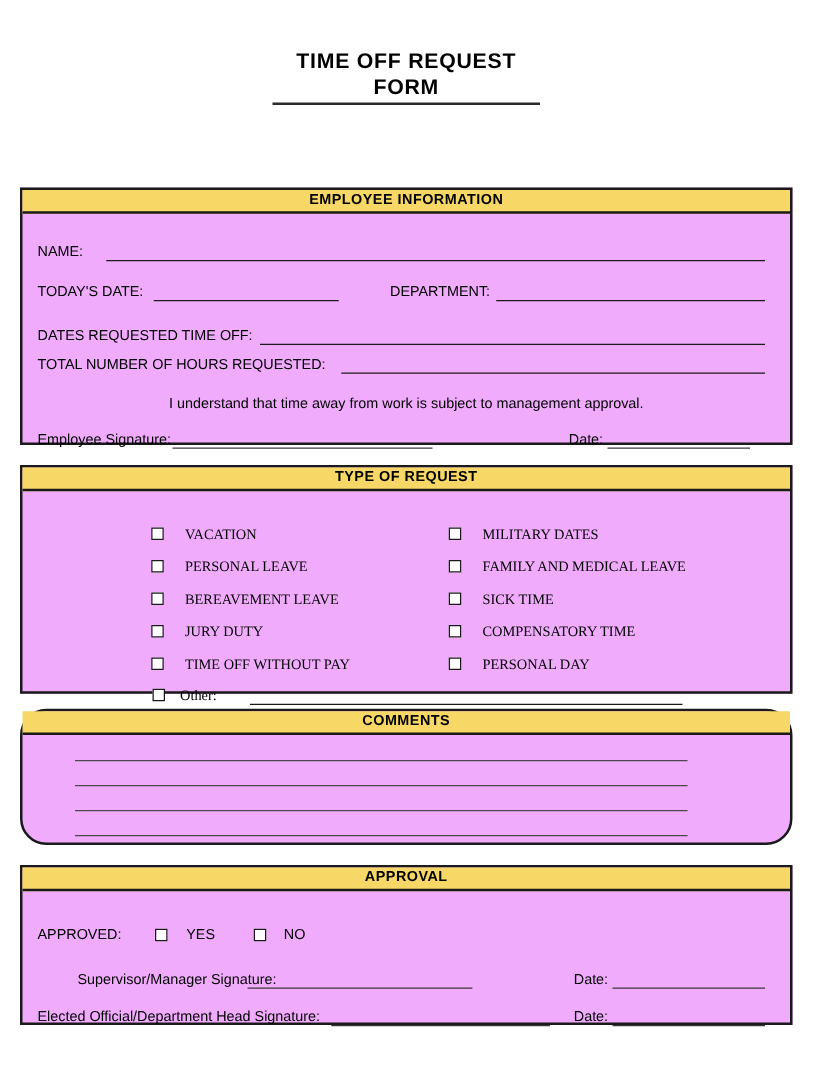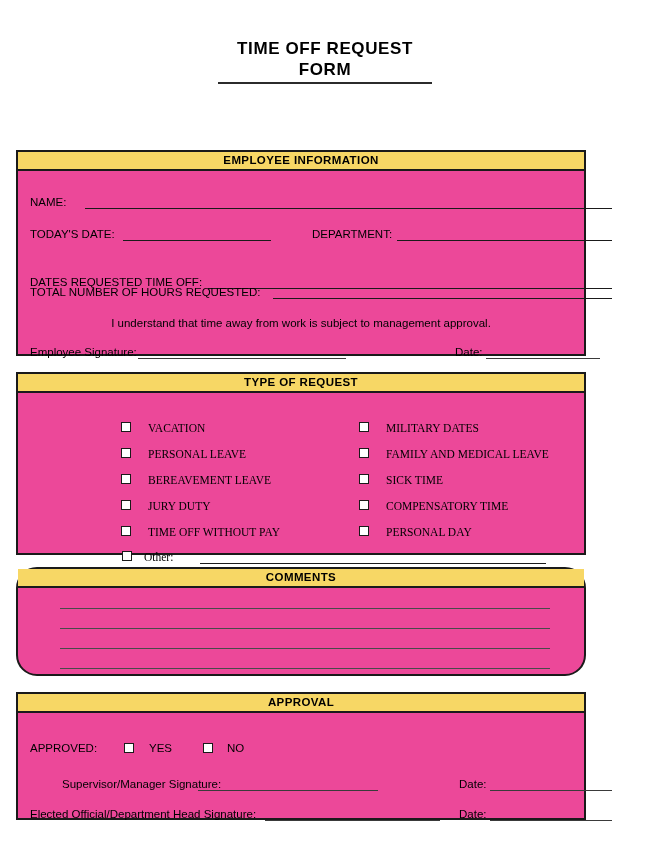--- a/index.html
+++ b/index.html
@@ -36,24 +36,24 @@
     top: 82px;
     width: 214px;
     height: 2px;
     background: #2b2b2b;
   }
 
   
   .section {
     position: absolute;
     left: 16px;
-    width: 570px;
+    width: 618px;
     border: 2px solid #1a1a1a;
     box-sizing: border-box;
-    background: #ec4899;
+    background: #f0abfc;
   }
   .section-header {
     background: #f7d765;
     border-bottom: 2px solid #1a1a1a;
     text-align: center;
     font-size: 11.5px;
     font-weight: bold;
     letter-spacing: 0.4px;
     height: 17px;
     line-height: 17px;
@@ -148,21 +148,21 @@
       <span class="rule" style="left:67px; width:527px;"></span>
     </div>
 
     <div class="row" style="top:54px;">
       <span class="lbl" style="left:12px;">TODAY'S DATE:</span>
       <span class="rule" style="left:105px; width:148px;"></span>
       <span class="lbl" style="left:294px;">DEPARTMENT:</span>
       <span class="rule" style="left:379px; width:215px;"></span>
     </div>
 
-    <div class="row" style="top:102px;">
+    <div class="row" style="top:89px;">
       <span class="lbl" style="left:12px;">DATES REQUESTED TIME OFF:</span>
       <span class="rule" style="left:190px; width:404px;"></span>
     </div>
 
     <div class="row" style="top:112px;">
       <span class="lbl" style="left:12px;">TOTAL NUMBER OF HOURS REQUESTED:</span>
       <span class="rule" style="left:255px; width:339px;"></span>
     </div>
 
     <div class="centered-note" style="top:143px;">I understand that time away from work is subject to management approval.</div>

